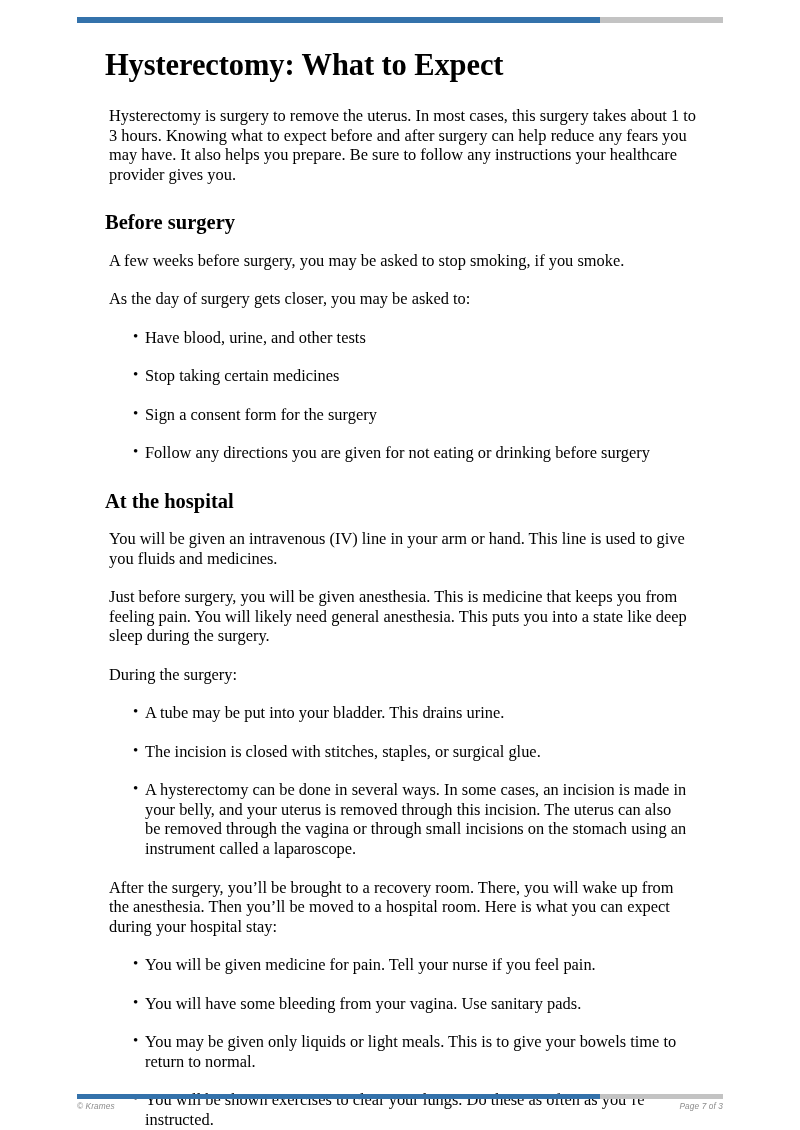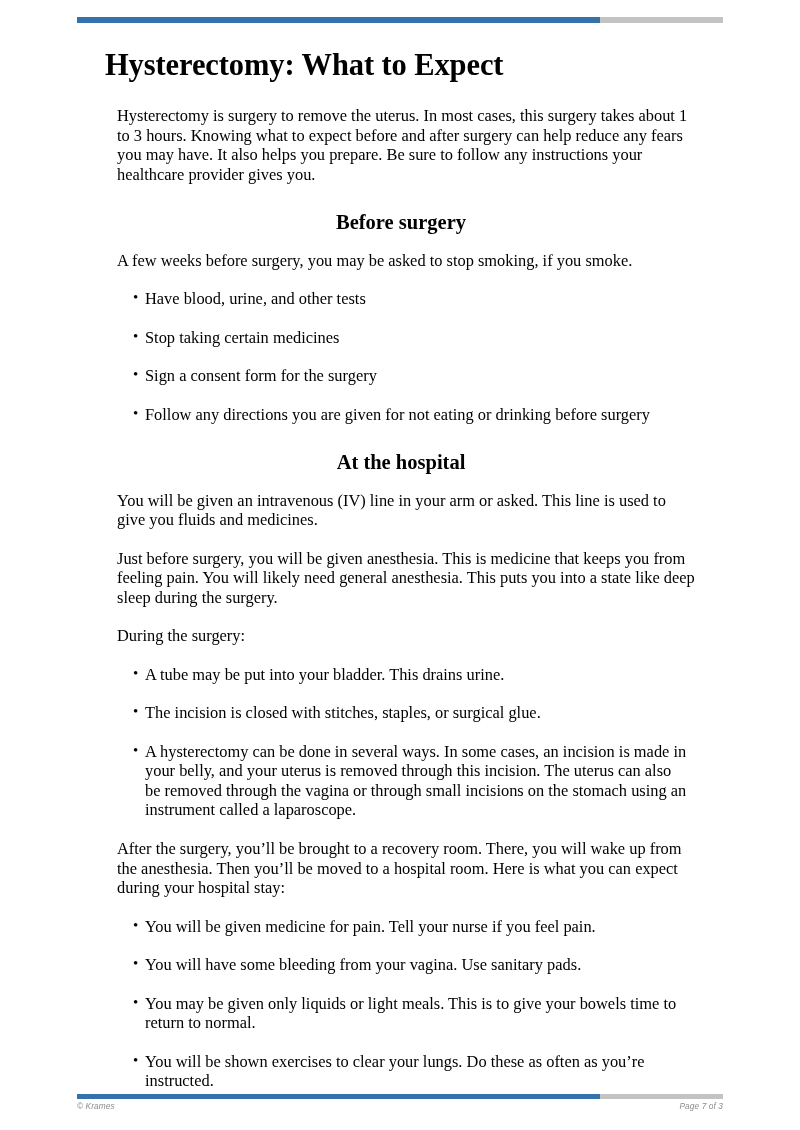--- a/index.html
+++ b/index.html
@@ -62,27 +62,26 @@
     color: #000;
   }
 
   h2.section-heading {
     font-family: "Liberation Serif", "DejaVu Serif", serif;
     font-size: 20.5px;
     font-weight: bold;
     line-height: 1.2;
     margin: 26px 0 16px 0;
     color: #000;
-    text-align: center;
   }
 
   p.body-text {
     font-size: 16.4px;
     line-height: 1.19;
-    margin: 0 0 19px 12px;
+    margin: 0 0 19px 4px;
     color: #000;
     text-align: left;
   }
 
   ul.bullet-list {
     list-style: none;
     margin: 0 8px 8px 0;
     padding: 0;
   }
   ul.bullet-list > li {
@@ -154,31 +153,32 @@
   <div class="content">
 
     <h1 class="doc-title">Hysterectomy: What to Expect</h1>
 
     <p class="body-text">Hysterectomy is surgery to remove the uterus. In most cases, this surgery takes about 1 to 3 hours. Knowing what to expect before and after surgery can help reduce any fears you may have. It also helps you prepare. Be sure to follow any instructions your healthcare provider gives you.</p>
 
     <h2 class="section-heading">Before surgery</h2>
 
     <p class="body-text">A few weeks before surgery, you may be asked to stop smoking, if you smoke.</p>
 
+    <p class="body-text">As the day of surgery gets closer, you may be asked to:</p>
 
     <ul class="bullet-list">
       <li>Have blood, urine, and other tests</li>
       <li>Stop taking certain medicines</li>
       <li>Sign a consent form for the surgery</li>
       <li>Follow any directions you are given for not eating or drinking before surgery</li>
     </ul>
 
     <h2 class="section-heading">At the hospital</h2>
 
-    <p class="body-text">You will be given an intravenous (IV) line in your arm or asked. This line is used to give you fluids and medicines.</p>
+    <p class="body-text">You will be given an intravenous (IV) line in your arm or hand. This line is used to give you fluids and medicines.</p>
 
     <p class="body-text">Just before surgery, you will be given anesthesia. This is medicine that keeps you from feeling pain. You will likely need general anesthesia. This puts you into a state like deep sleep during the surgery.</p>
 
     <p class="body-text">During the surgery:</p>
 
     <ul class="bullet-list">
       <li>A tube may be put into your bladder. This drains urine.</li>
       <li>The incision is closed with stitches, staples, or surgical glue.</li>
       <li>A hysterectomy can be done in several ways. In some cases, an incision is made in your belly, and your uterus is removed through this incision. The uterus can also be removed through the vagina or through small incisions on the stomach using an instrument called a laparoscope.</li>
     </ul>

